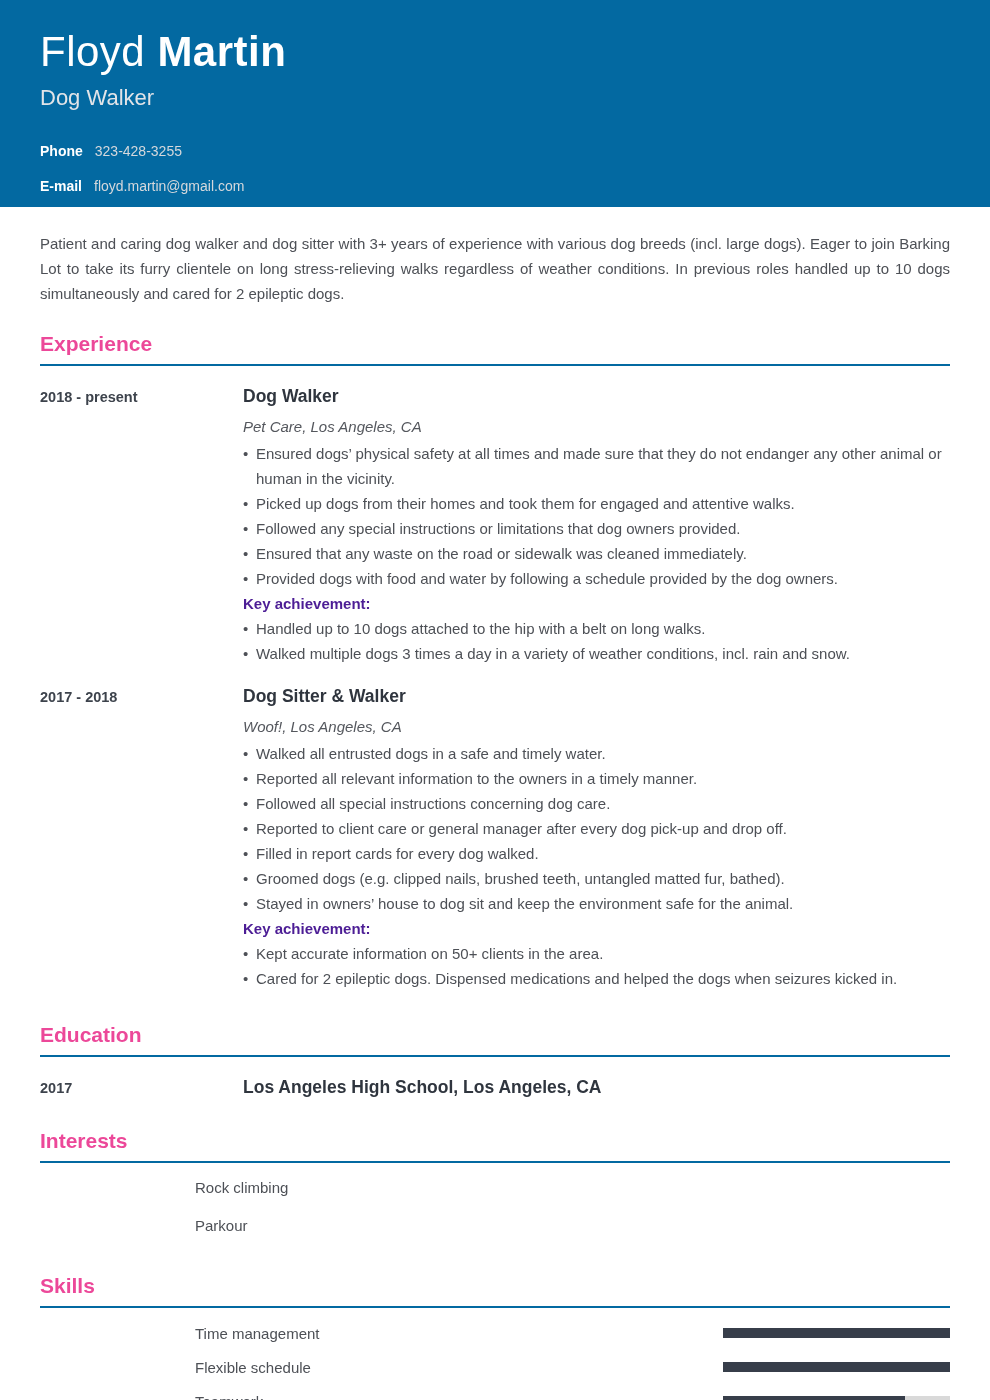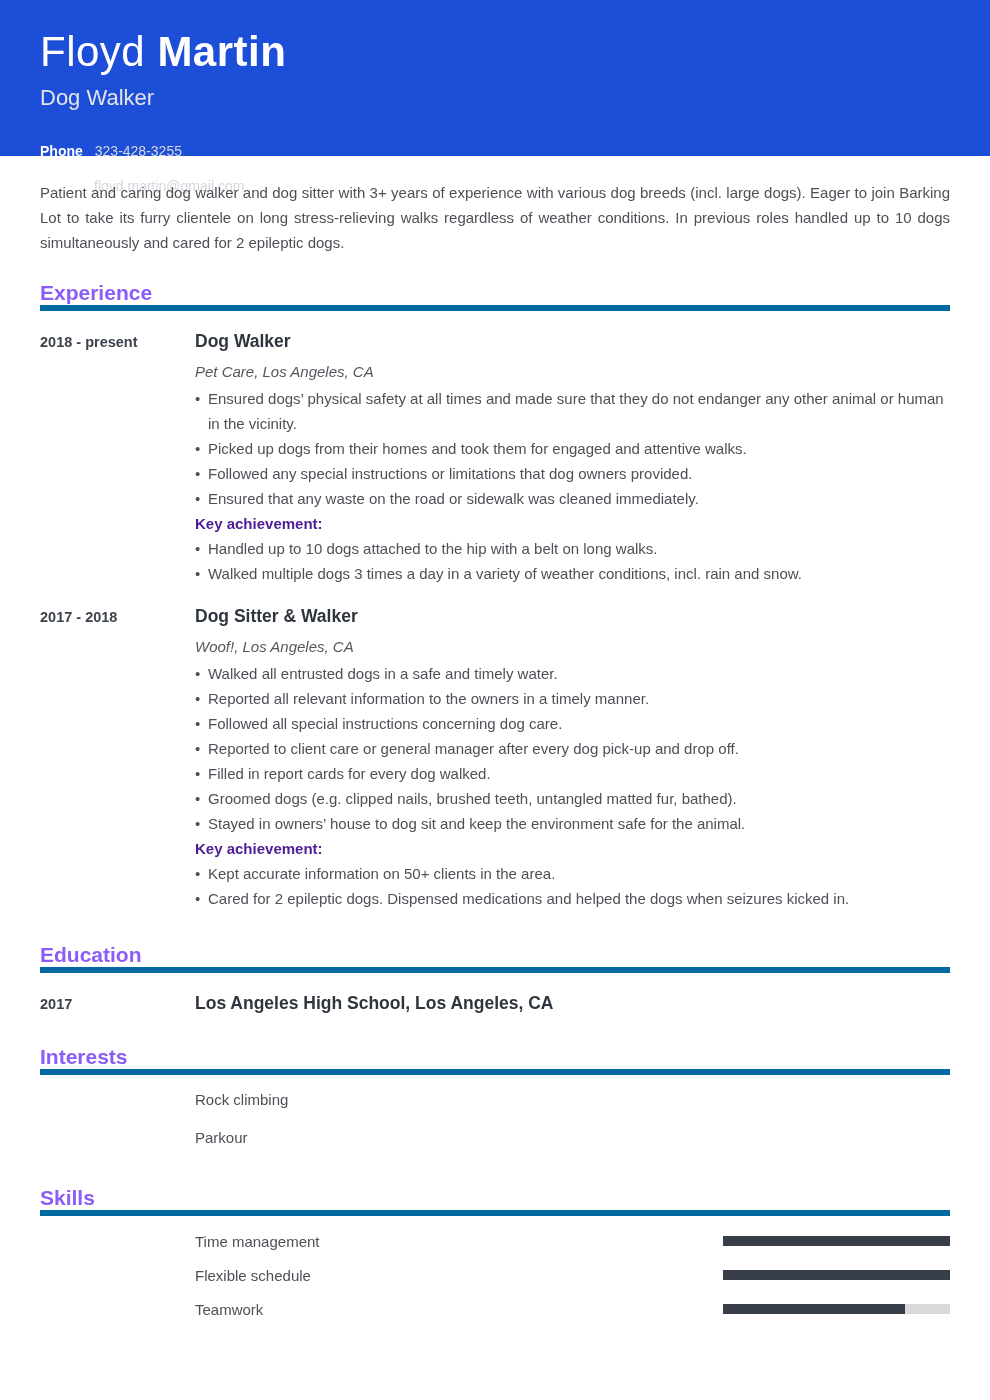--- a/index.html
+++ b/index.html
@@ -2,21 +2,21 @@
 <html><head>
 <meta charset="utf-8">
 <style>
   html,body{margin:0;padding:0;background:#ffffff;}
   .page{
     width:990px;height:1400px;background:#ffffff;position:relative;
     font-family:"Liberation Sans", sans-serif;color:#4d5056;overflow:hidden;
   }
   
   .hdr{
-    background:#1d4ed8;color:#ffffff;height:156px;box-sizing:border-box;
+    background:#0369a1;color:#ffffff;height:207px;box-sizing:border-box;
     padding:30px 40px 0 40px;
   }
   .hdr h1{
     margin:0;font-size:42px;line-height:44px;font-weight:400;color:#ffffff;
     letter-spacing:0.5px;
   }
   .hdr h1 .lastname{font-weight:700;}
   .job-title{
     margin-top:12px;font-size:22px;line-height:24px;color:#e2e4e8;font-weight:400;
   }
@@ -26,25 +26,25 @@
   .contact-row .value{color:#d5d8dc;}
   
   .content{padding:0 40px;}
   .summary{
     margin:24px 0 0 0;font-size:15px;line-height:25px;color:#4d5056;
     text-align:justify;
   }
   .section{margin-top:26px;}
   .section + .section{margin-top:32px;}
   .section-title{
-    margin:0;font-size:21px;font-weight:700;color:#8b5cf6;
-    border-bottom:6px solid #0369a1;
+    margin:0;font-size:21px;font-weight:700;color:#ec4899;
+    padding-bottom:8px;border-bottom:2px solid #0369a1;
   }
   .entry{
-    display:grid;grid-template-columns:155px 1fr;margin-top:20px;
+    display:grid;grid-template-columns:155px 1fr;margin-top:20px;gap:48px;
   }
   .entry + .entry{}
   .entry-dates{
     font-size:14.5px;font-weight:700;color:#3d434c;padding-top:3px;
   }
   .entry-title{
     margin:0;font-size:17.5px;font-weight:700;color:#2f353e;line-height:20px;
   }
   .entry-company{
     font-style:italic;font-size:15px;color:#54575d;margin-top:12px;
@@ -104,20 +104,21 @@
       <div class="entry">
         <div class="entry-dates">2018 - present</div>
         <div>
           <h3 class="entry-title">Dog Walker</h3>
           <div class="entry-company">Pet Care, Los Angeles, CA</div>
           <ul class="bullets">
             <li>Ensured dogs’ physical safety at all times and made sure that they do not endanger any other animal or human in the vicinity.</li>
             <li>Picked up dogs from their homes and took them for engaged and attentive walks.</li>
             <li>Followed any special instructions or limitations that dog owners provided.</li>
             <li>Ensured that any waste on the road or sidewalk was cleaned immediately.</li>
+            <li>Provided dogs with food and water by following a schedule provided by the dog owners.</li>
           </ul>
           <div class="key-label">Key achievement:</div>
           <ul class="bullets" style="margin-top:0">
             <li>Handled up to 10 dogs attached to the hip with a belt on long walks.</li>
             <li>Walked multiple dogs 3 times a day in a variety of weather conditions, incl. rain and snow.</li>
           </ul>
         </div>
       </div>
 
       <div class="entry">

